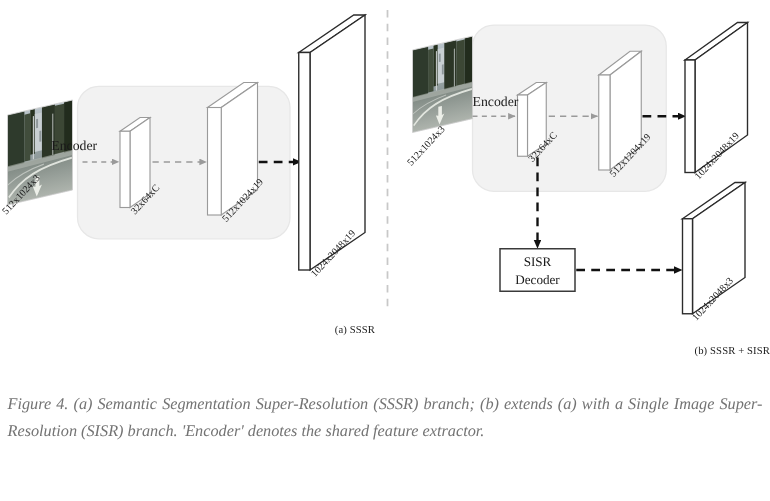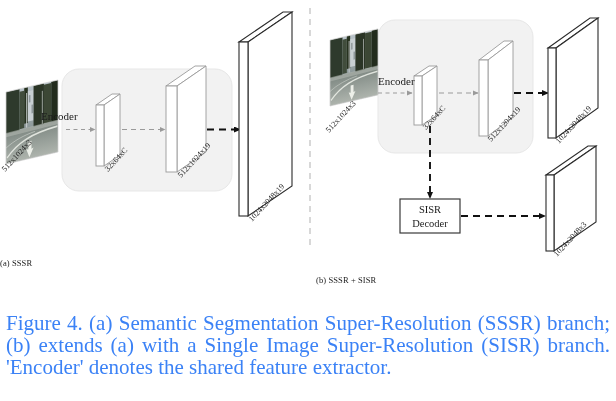--- a/index.html
+++ b/index.html
@@ -29,35 +29,36 @@
     left: 0;
     top: 0;
   }
 
   .subcap {
     position: absolute;
     font-size: 8.5px;
     letter-spacing: 0.1px;
     color: #1b1b1b;
     white-space: nowrap;
-    text-align: left;
+    text-align: right;
   }
   #subcap-a { left: 0px;   top: 258px; width: 300px; }
   #subcap-b { left: 316px; top: 275px; width: 300px; }
 
   #caption {
     position: absolute;
     left: 6px;
     top: 312px;
     width: 604px;
-    font-size: 21px;
+    font-size: 13px;
     line-height: 22.2px;
     text-align: justify;
     text-justify: inter-word;
-    color: #3b82f6;
+    color: #737373;
+    font-style: italic;
   }
   #caption > span { display: inline; }
 </style>
 </head>
 <body>
 
 <div id="figure-area">
 
   <svg id="figure-svg" width="616" height="300" viewBox="0 0 616 300">
     <defs>

